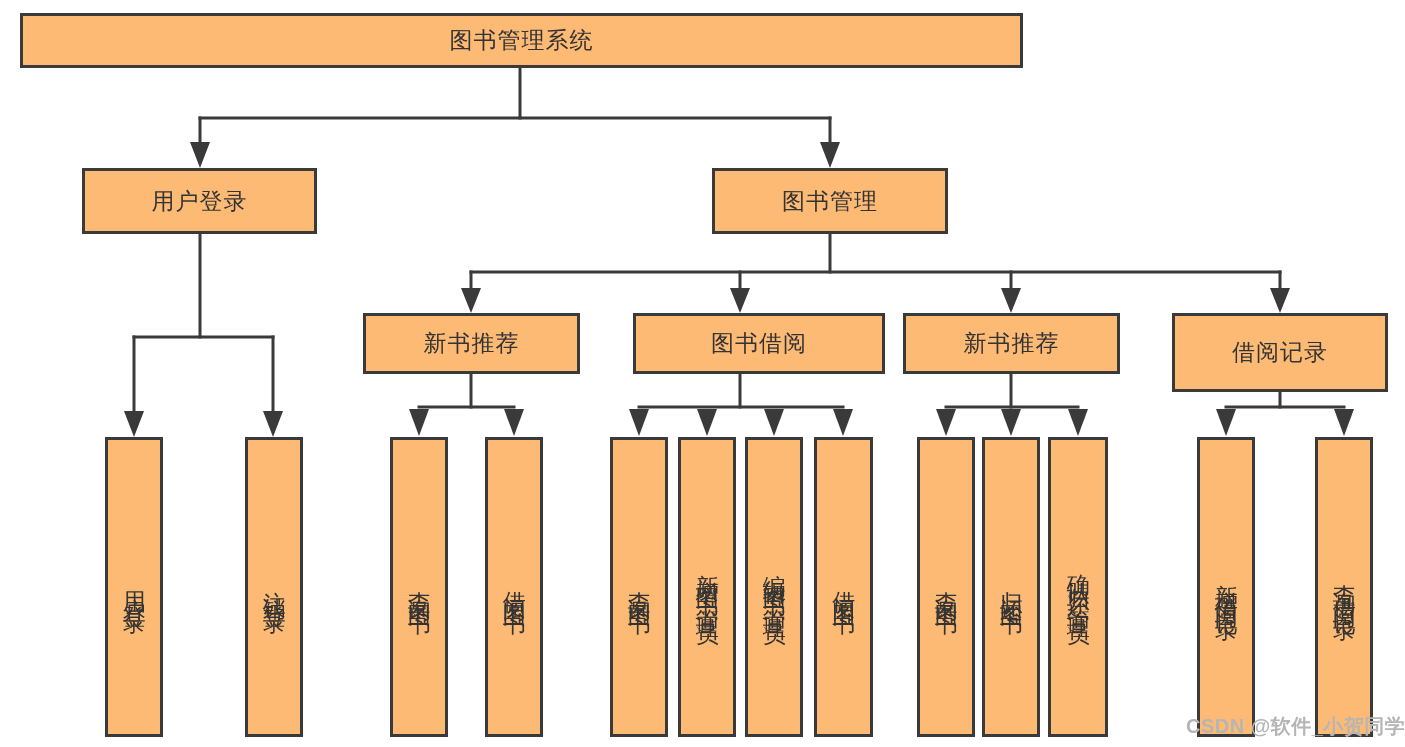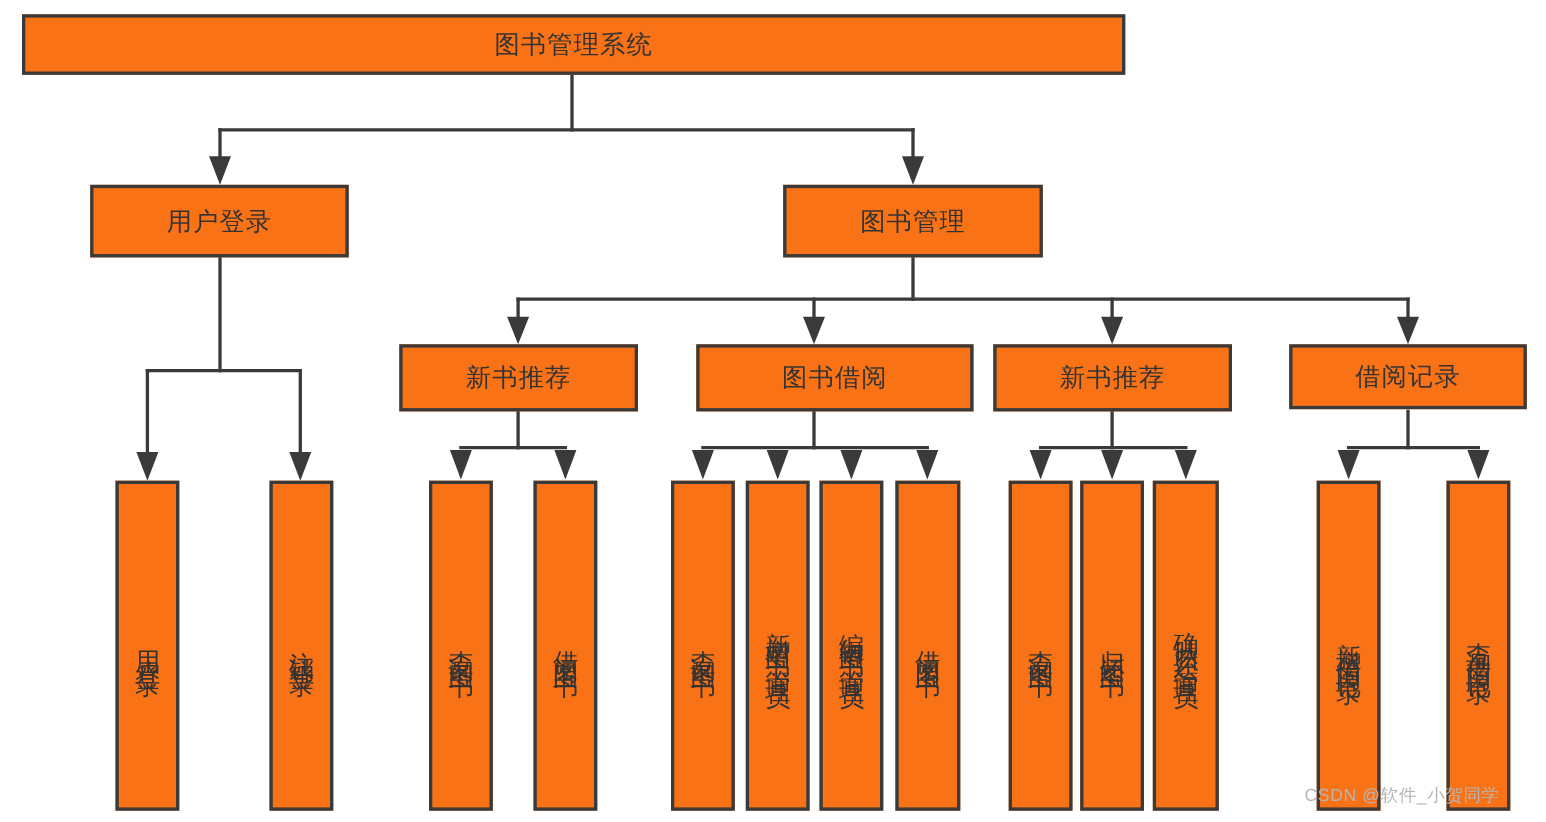--- a/index.html
+++ b/index.html
@@ -8,65 +8,66 @@
     width:1405px;height:747px;
     background:#ffffff;
     font-family:"Liberation Sans","DejaVu Sans",sans-serif;
     overflow:hidden;
   }
   #wires{position:absolute;left:0;top:0;width:1405px;height:747px;}
   .node{
     position:absolute;
     box-sizing:border-box;
     border:3px solid #3a3a3a;
-    background:#f97316;
+    background:#fdba74;
     display:flex;align-items:center;justify-content:center;
     color:#333333;
     font-size:23px;
     letter-spacing:1px;
     z-index:2;
   }
   .leaf{
     writing-mode:vertical-rl;
     text-orientation:mixed;
     letter-spacing:7px;
     line-height:1.1;
     font-size:23px;
   }
   
   .b-root   {left:20px;  top:13px;  width:1003px;height:55px;}
   .b-login  {left:82px;  top:168px; width:235px; height:66px;}
   .b-mgmt   {left:712px; top:168px; width:236px; height:66px;}
   .b-newbook{left:363px; top:313px; width:217px; height:61px;}
   .b-borrow {left:633px; top:313px; width:252px; height:61px;}
   .b-current{left:903px; top:313px; width:217px; height:61px;}
-  .b-records{left:1172px;top:313px; width:216px; height:59px;font-family:Liberation Serif, serif;}
+  .b-records{left:1172px;top:313px; width:216px; height:79px;font-family:Liberation Serif, serif;}
   
   .v{top:437px;width:58px;height:300px;}
   .v-user   {left:105px;}
   .v-logout {left:245px;}
   .v-nb-q   {left:390px;}
   .v-nb-b   {left:485px;}
   .v-bb-q   {left:610px;}
   .v-bb-add {left:678px;}
   .v-bb-edit{left:745px;}
   .v-bb-bor {left:814px;width:59px;}
   .v-cb-q   {left:917px;}
   .v-cb-ret {left:982px;}
   .v-cb-conf{left:1048px;width:60px;}
   .v-br-add {left:1197px;}
   .v-br-q   {left:1315px;}
   .watermark{
     position:absolute;
     left:1186px;top:713px;
-    font-size:16px;
+    font-size:20px;
     color:#b5b5b5;
     letter-spacing:0.5px;
     z-index:5;
     white-space:nowrap;
+    font-weight:bold;
   }
 </style>
 </head>
 <body>
 
 <div id="stage">
 
   <svg id="wires" width="1405" height="747" viewBox="0 0 1405 747" stroke="#3a3a3a" stroke-width="3" fill="none" stroke-linecap="square">
 
     <g>

